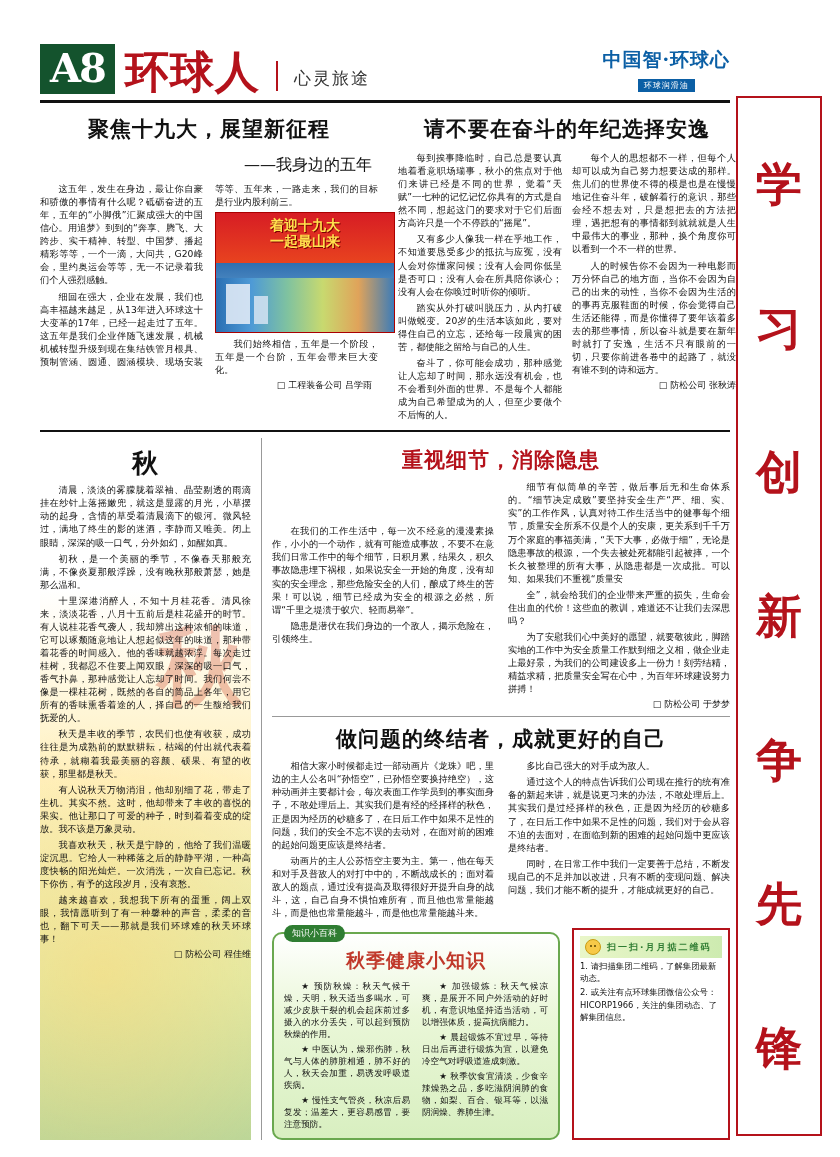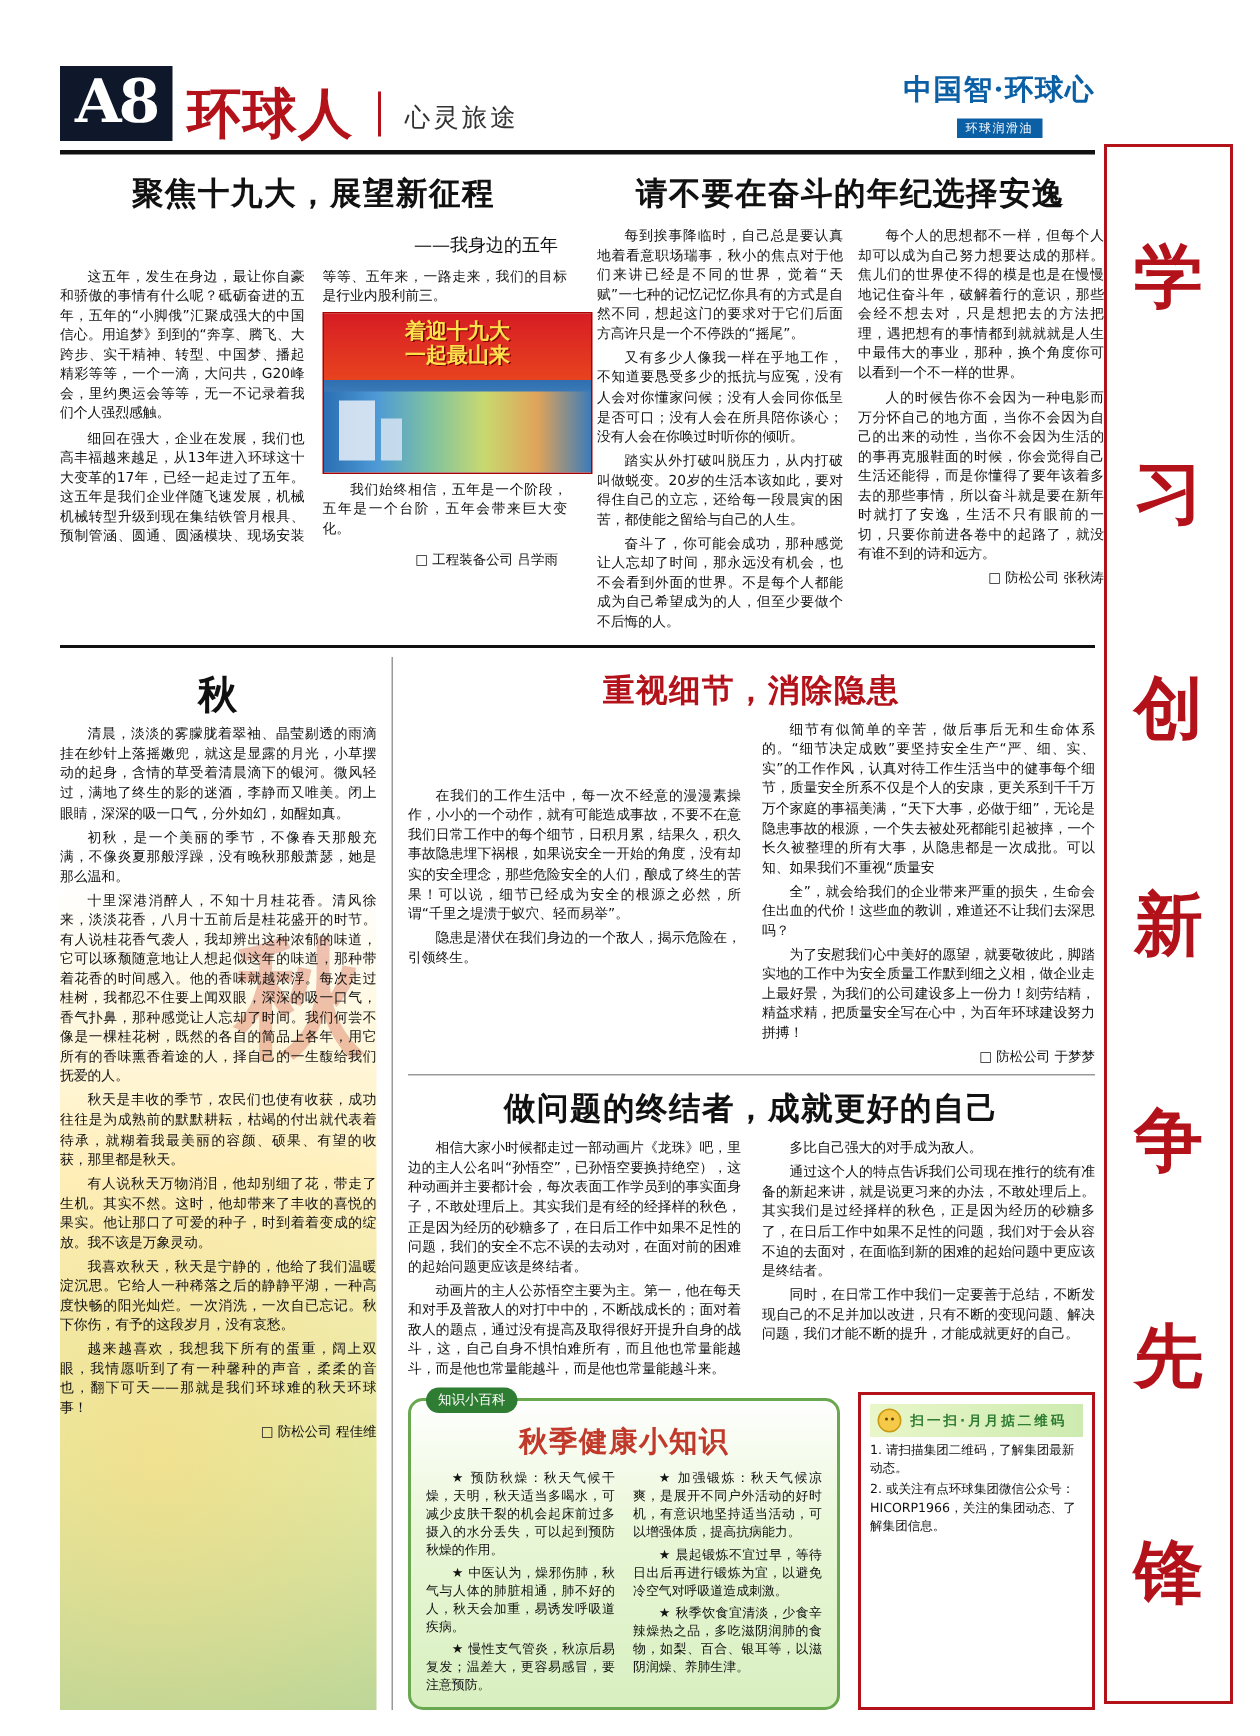--- a/index.html
+++ b/index.html
@@ -18,36 +18,36 @@
   }
 
   
   .masthead {
     display: flex; align-items: flex-end; gap: 10px;
     border-bottom: 3px solid #111;
     padding-bottom: 6px;
     width: 690px;
   }
   .logo-a8 {
-    background: #0f172a;
+    background: #14532d;
     color: #fff;
     font-family: "DejaVu Serif", "Liberation Serif", serif;
     font-weight: bold;
     font-size: 40px;
     line-height: 1;
     padding: 4px 10px 6px 10px;
     letter-spacing: -2px;
     position: relative;
   }
   .logo-a8 .sub { font-size: 40px; }
   .logo-title {
     color: #b4121b;
     font-family: "DejaVu Serif", "Liberation Serif", serif;
     font-weight: bold;
-    font-size: 36px;
+    font-size: 44px;
     line-height: 1;
     letter-spacing: 1px;
     text-align: center;
   }
   .logo-divider { width:2px; height:30px; background:#b4121b; margin:0 6px 3px 6px; }
   .logo-sub {
     font-family: "DejaVu Serif", "Liberation Serif", serif;
     font-size: 17px; color:#333; margin-bottom:4px; letter-spacing:2px;
   }
   .brand-right {
@@ -88,34 +88,34 @@
   h2.headline {
     text-align:center;
     font-family:"DejaVu Serif","Liberation Serif",serif;
     font-weight:bold;
     font-size:21px;
     margin:8px 0 2px 0;
     letter-spacing:1px;
   }
   h2.headline.red { color:#b4121b; }
   .subhead {
-    text-align:right; font-size:12px; margin:12px 6px 6px 0;
+    text-align:right; font-size:16px; margin:12px 6px 6px 0;
     font-family:"DejaVu Serif","Liberation Serif",serif;
   }
   .cols2 { column-count:2; column-gap:12px; }
   p.body {
     font-size:9.2px; line-height:1.42; text-align:justify;
     margin:0 0 3px 0; text-indent:2em;
     font-family:"DejaVu Sans","Liberation Sans",sans-serif;
   }
   .byline { font-size:9px; text-align:right; margin:3px 0 0 0; }
 
   
   .photo {
-    width:180px; height:108px; margin:4px 0 4px 0;
+    width:180px; height:121px; margin:4px 0 4px 0;
     background:linear-gradient(180deg,#d71d24 0%,#e8431f 42%,#2f6fb0 42%,#8fc3e8 100%);
     border:1px solid #a00;
     position:relative; overflow:hidden;
   }
   .photo .pt {
     position:absolute; top:4px; left:0; right:0; text-align:center;
     color:#ffe14d; font-weight:bold; font-size:14px;
     font-family:"DejaVu Serif","Liberation Serif",serif;
     text-shadow:1px 1px 0 #7a0000;
     line-height:1.15;

